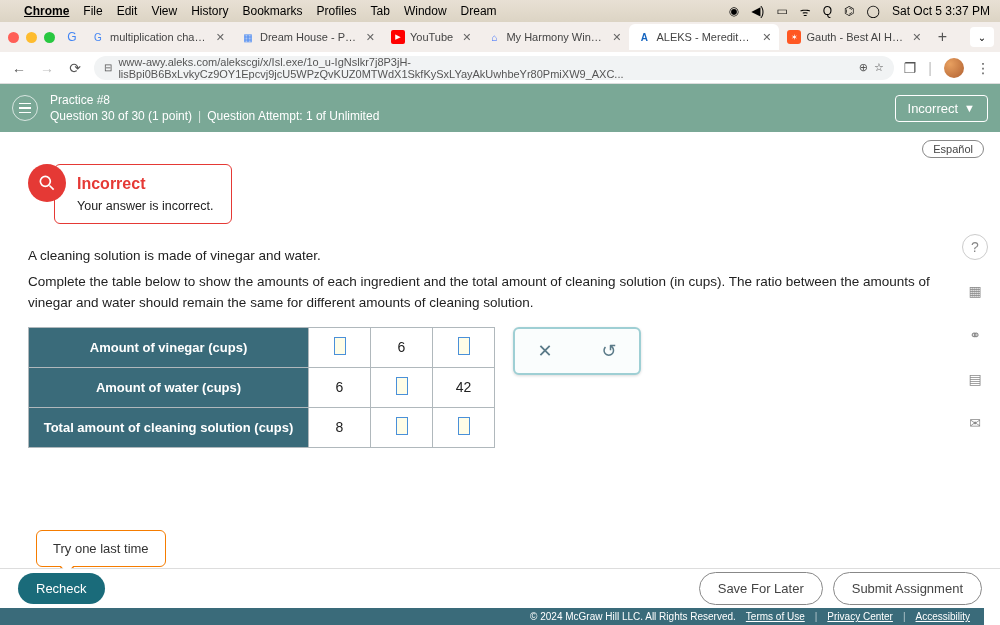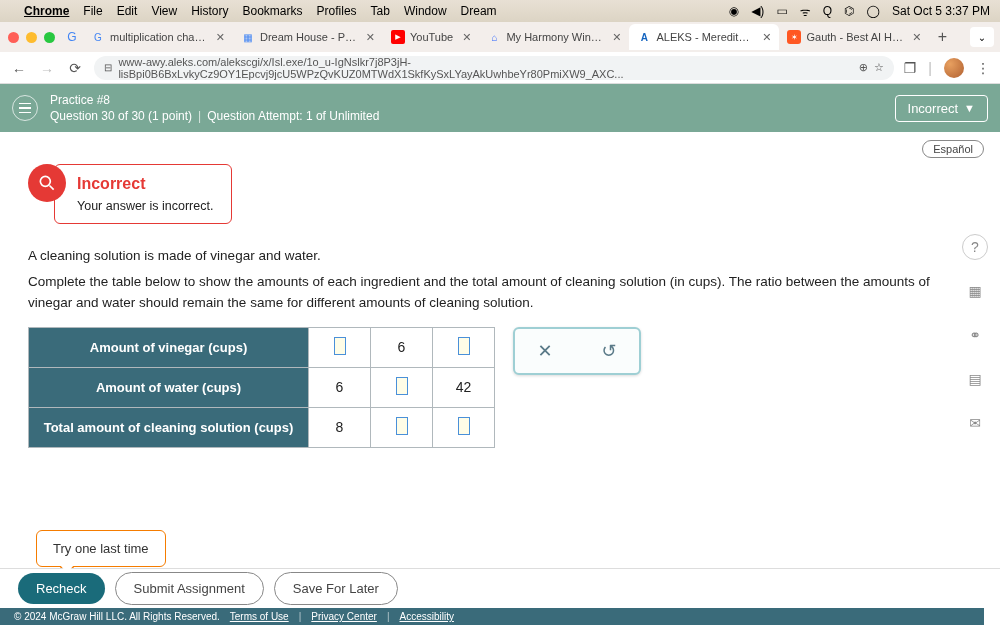--- a/index.html
+++ b/index.html
@@ -68,21 +68,21 @@
 
 .try-bubble { position:absolute; left:36px; bottom:58px; border:1.5px solid #f57c00; border-radius:6px; padding:10px 16px; font-size:13px; color:#333; background:#fff;text-align:center; }
 .try-bubble::after { content:''; position:absolute; bottom:-9px; left:22px; width:0; height:0; border-left:8px solid transparent; border-right:8px solid transparent; border-top:9px solid #f57c00; }
 .try-bubble::before { content:''; position:absolute; bottom:-7px; left:23px; width:0; height:0; border-left:7px solid transparent; border-right:7px solid transparent; border-top:8px solid #fff; z-index:1; }
 
 .bottom-bar { position:absolute; bottom:17px; left:0; right:0; height:40px; border-top:1px solid #ddd; display:flex; align-items:center; padding:0 18px; background:#fff; }
 .recheck { background:#1a6b7a; color:#fff; border:none; border-radius:16px; padding:8px 18px; font-size:13px; font-weight:500; }
 .btn-outline { margin-left:auto; border:1px solid #888; background:#fff; border-radius:18px; padding:8px 18px; font-size:13px; color:#444; }
 .btn-outline + .btn-outline { margin-left:10px; }
 
-.footer { position:absolute; bottom:0; left:0; right:16px; height:17px; background:#3a6b7a; color:#fff; font-size:10px; display:flex; align-items:center; padding:0 14px; gap:10px; }
+.footer { position:absolute; bottom:0; left:0; right:16px; height:17px; background:#3a6b7a; color:#fff; font-size:10px; display:flex; align-items:center; justify-content:flex-end; padding:0 14px; gap:10px; }
 .footer a { color:#fff; text-decoration:underline; }
 .footer .sep { opacity:0.6; }
 </style>
 </head>
 <body>
 
 <div class="macos-bar">
   <span class="apple"></span>
   <span class="bold">Chrome</span>
   <span>File</span>
@@ -241,22 +241,22 @@
     <div class="st noborder">▦</div>
     <div class="st noborder">⚭</div>
     <div class="st noborder">▤</div>
     <div class="st noborder">✉</div>
   </div>
 
   <div class="try-bubble">Try one last time</div>
 
   <div class="bottom-bar">
     <button class="recheck">Recheck</button>
+    <button class="btn-outline">Save For Later</button>
     <button class="btn-outline" style="margin-left:10px">Submit Assignment</button>
-    <button class="btn-outline">Save For Later</button>
   </div>
 
   <div class="footer">
     <span>© 2024 McGraw Hill LLC. All Rights Reserved.</span>
     <a>Terms of Use</a>
       <span class="sep">|</span>
     <a>Privacy Center</a>
       <span class="sep">|</span>
     <a>Accessibility</a>
   </div>

